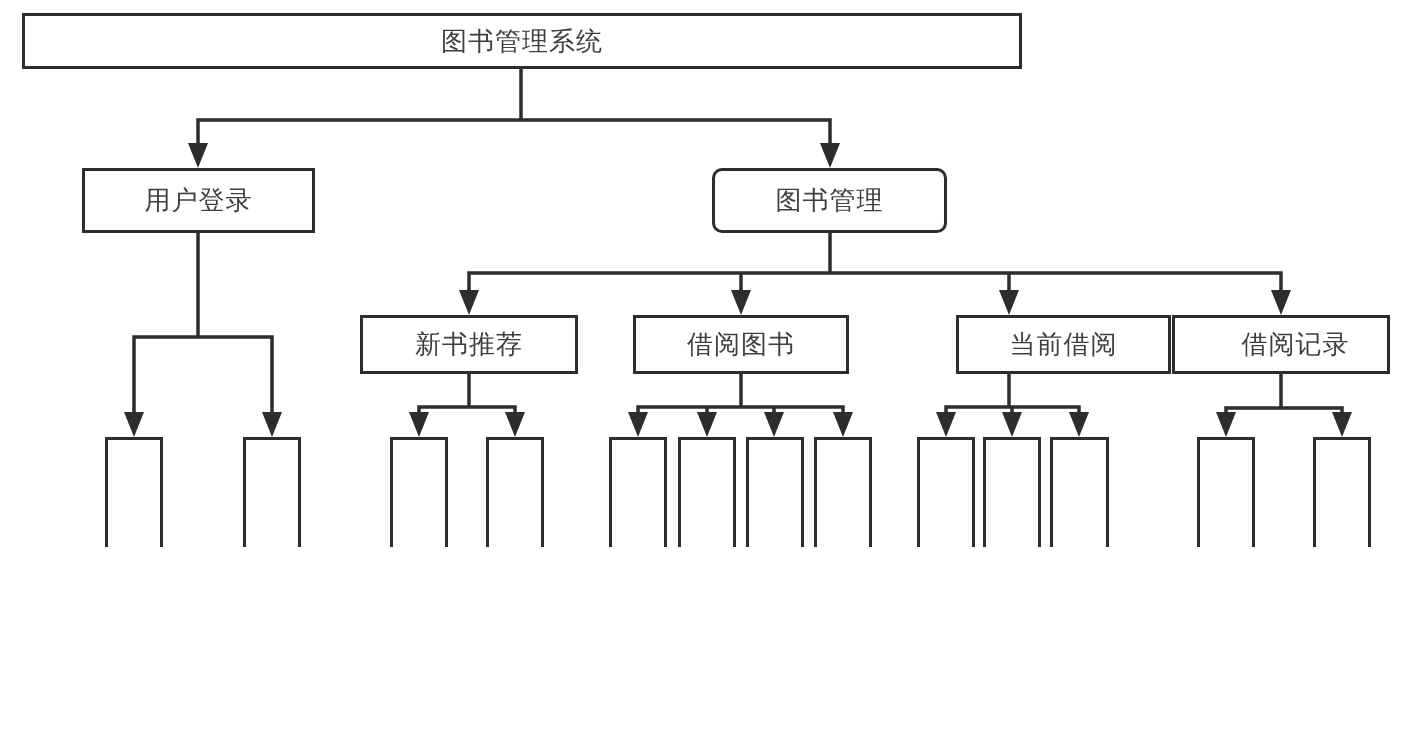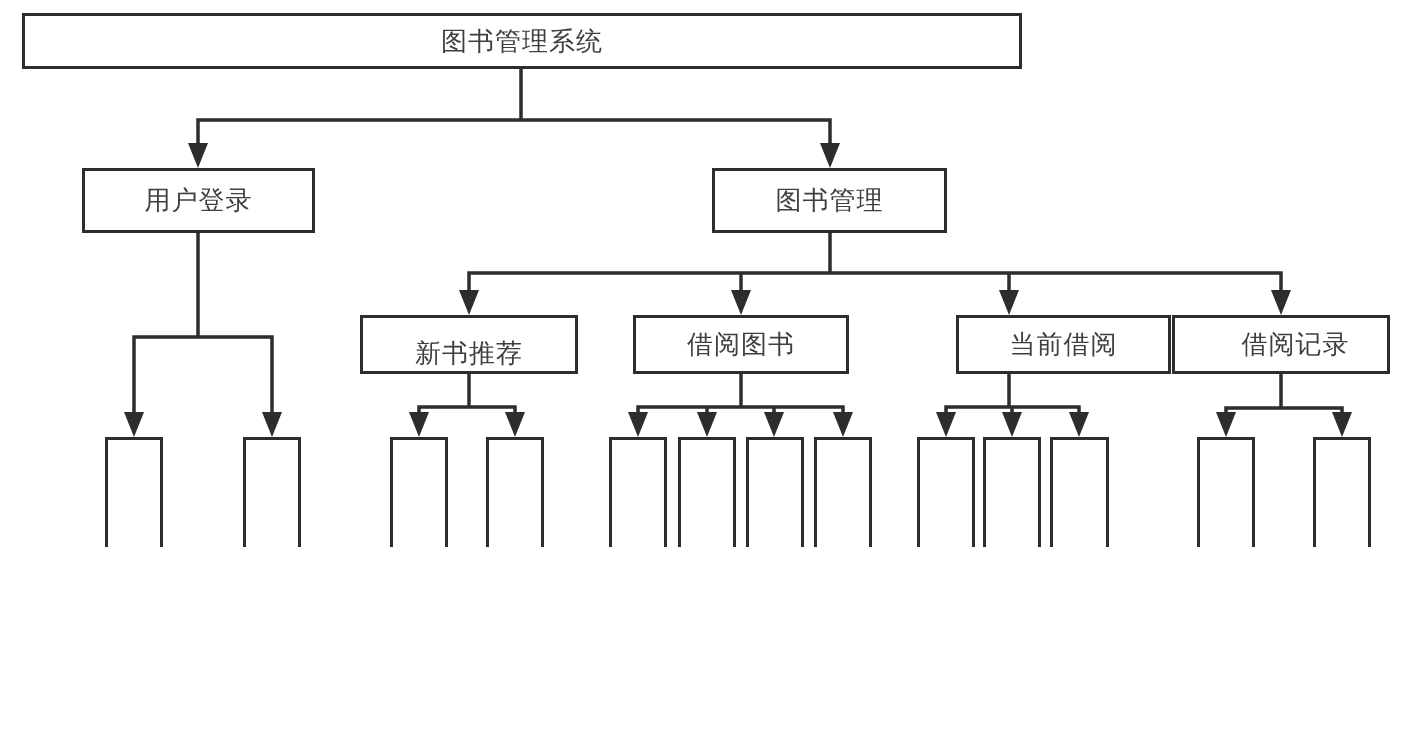--- a/index.html
+++ b/index.html
@@ -101,25 +101,25 @@
     </g>
   </svg>
 
   <div class="box" style="left:22px; top:13px; width:1000px; height:56px;">
     <span>图书管理系统</span>
   </div>
 
   <div class="box" style="left:82px; top:168px; width:233px; height:65px;">
     <span>用户登录</span>
   </div>
-  <div class="box" style="left:712px; top:168px; width:235px; height:65px;">
+  <div class="box" style="left:712px; top:168px; width:235px; height:65px;border-radius:10px;">
     <span>图书管理</span>
   </div>
 
-  <div class="box" style="left:360px; top:315px; width:218px; height:59px;align-items:flex-end;">
+  <div class="box" style="left:360px; top:315px; width:218px; height:59px;">
     <span>新书推荐</span>
   </div>
   <div class="box" style="left:633px; top:315px; width:216px; height:59px;">
     <span>借阅图书</span>
   </div>
   <div class="box" style="left:956px; top:315px; width:215px; height:59px;">
     <span>当前借阅</span>
   </div>
   <div class="box" style="left:1172px; top:315px; width:218px; height:59px;padding-left:29px;">
     <span>借阅记录</span>

